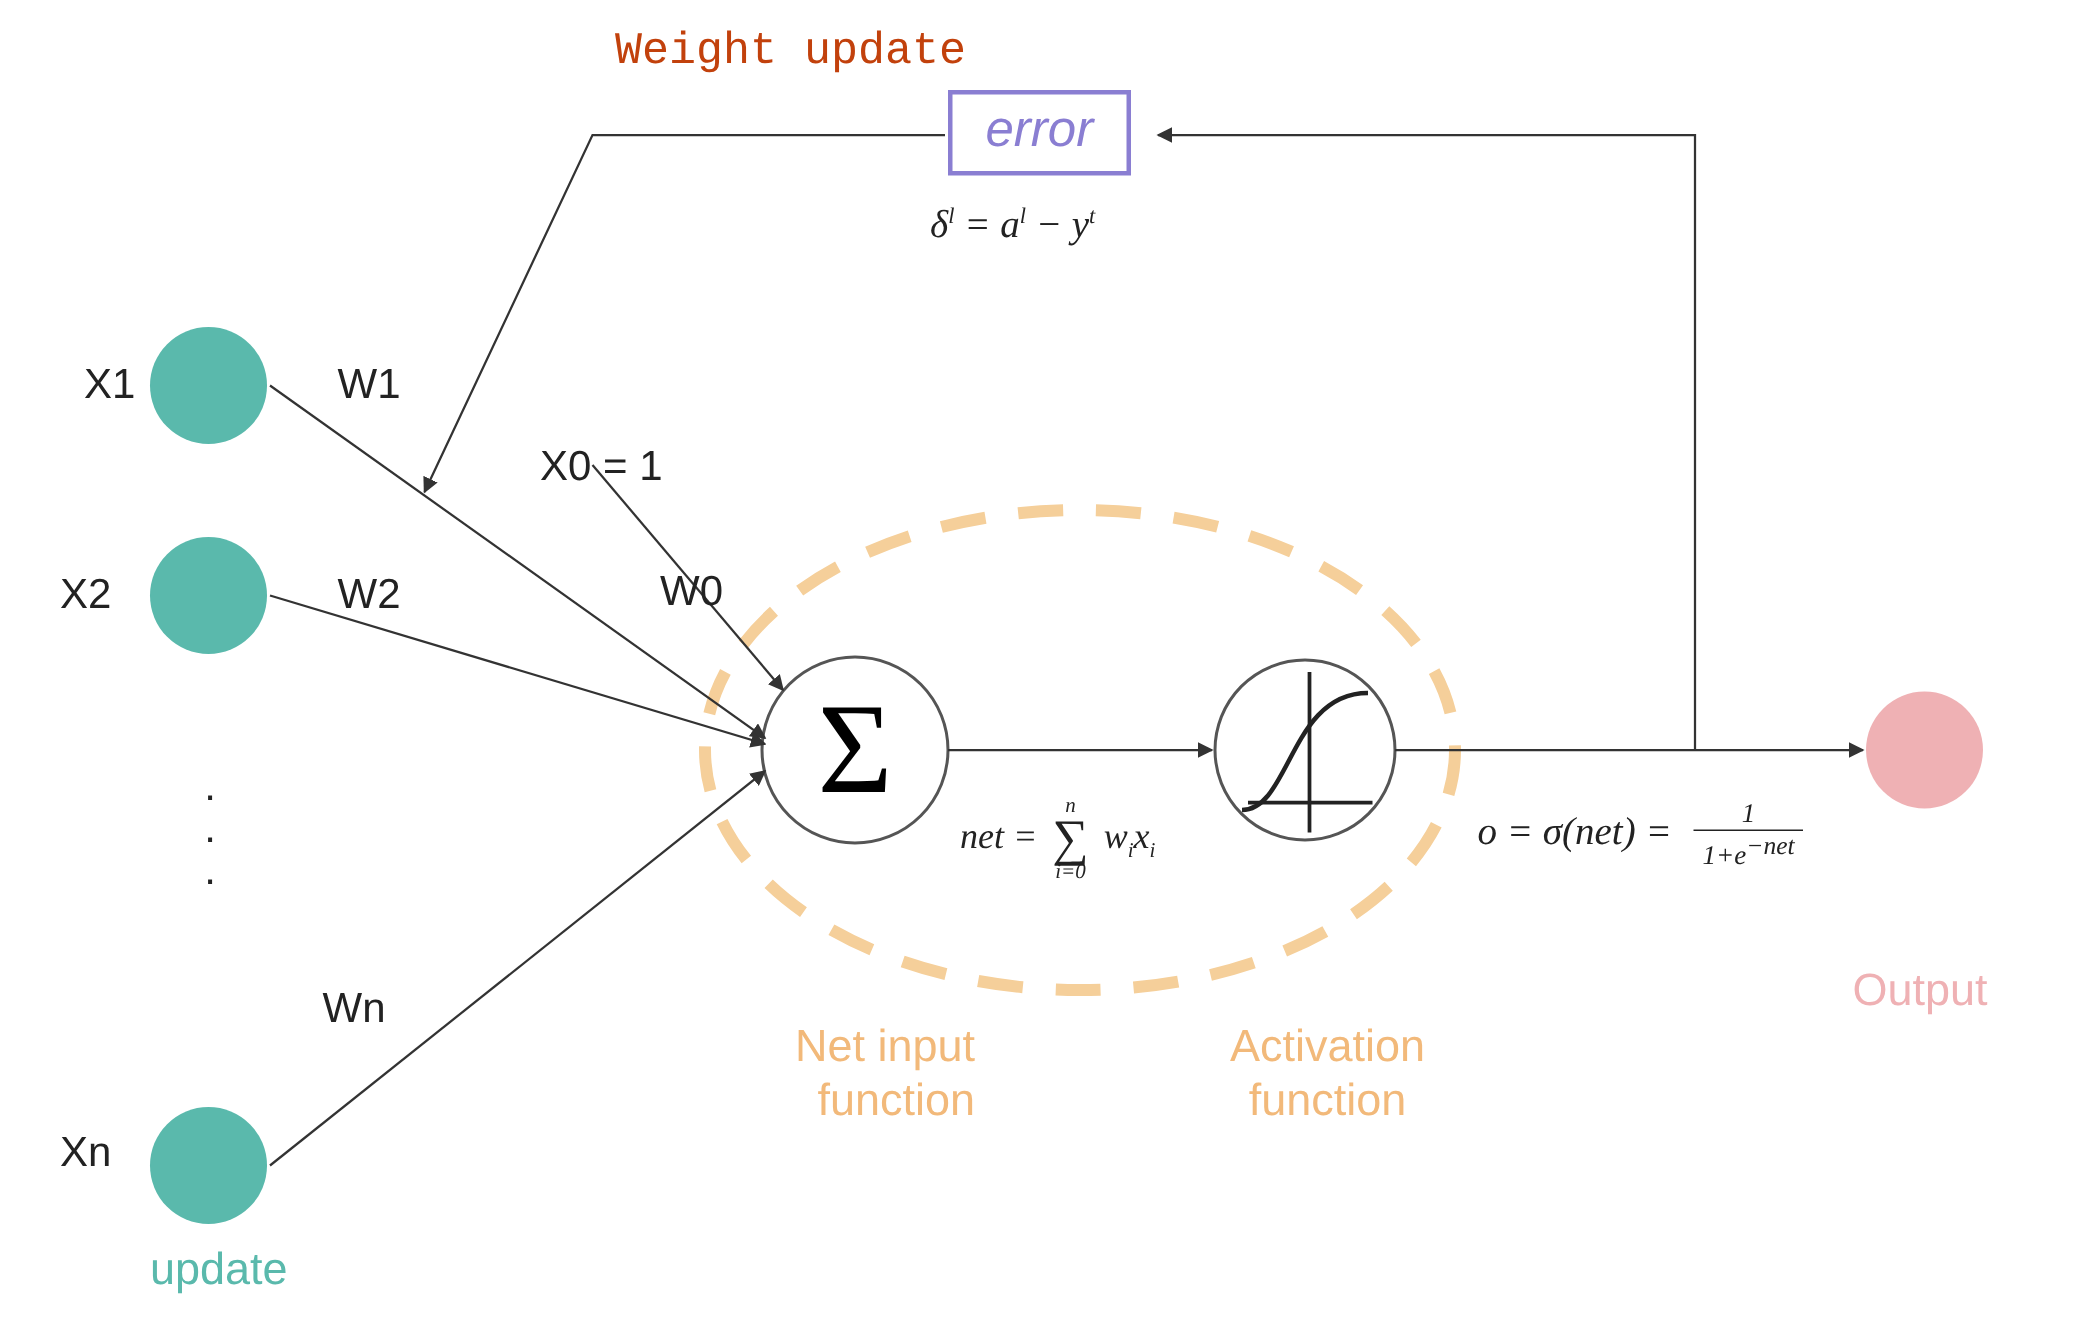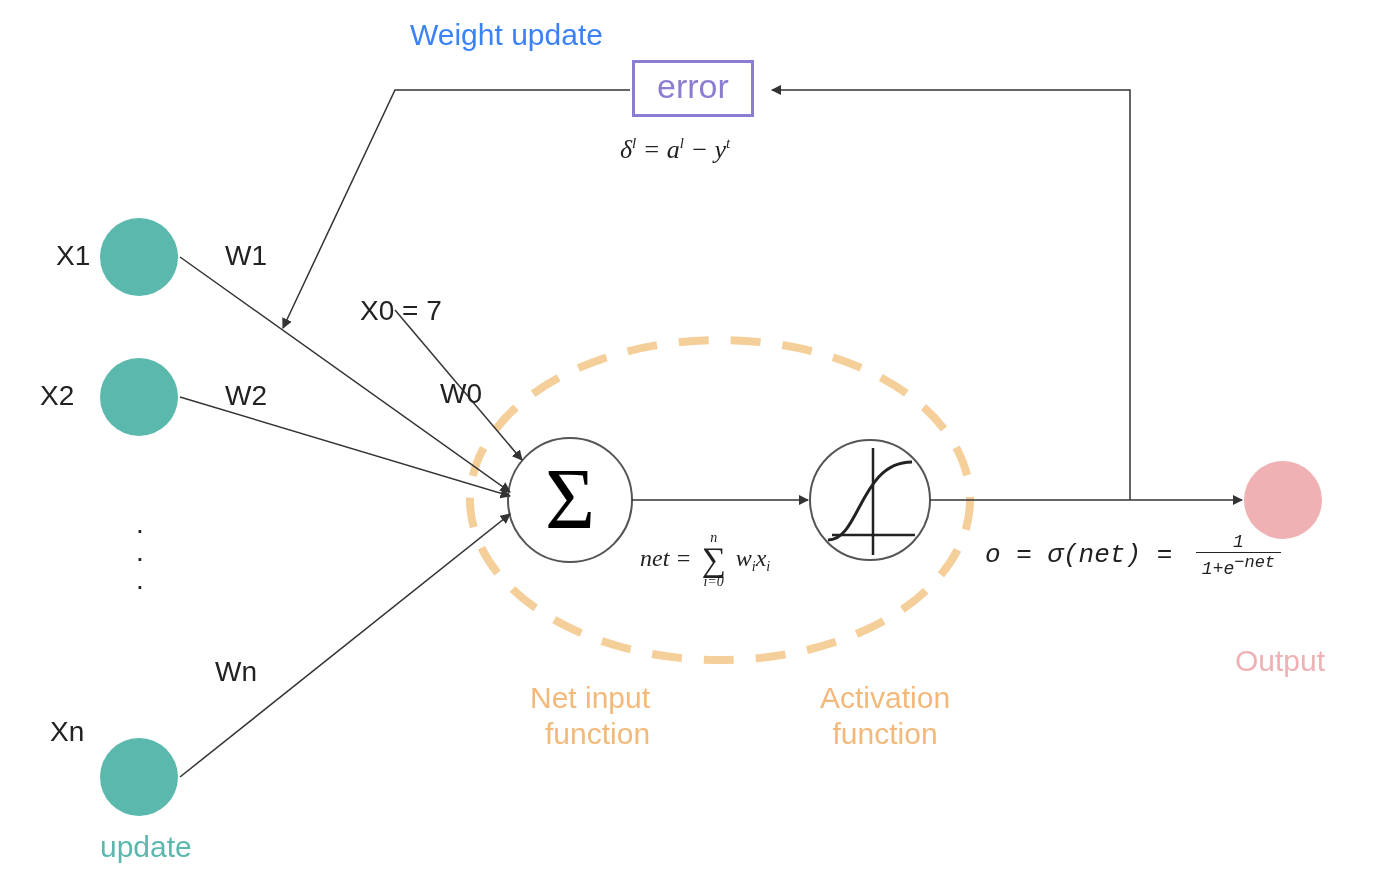--- a/index.html
+++ b/index.html
@@ -34,36 +34,37 @@
     position: absolute;
     font-size: 28px;
     color: #222;
     white-space: nowrap;
   }
   .big-label {
     font-size: 30px;
   }
   .teal-text { color: #5ab9ac; }
   .orange-text { color: #f2b97a; }
-  .purple-text { color: #3b82f6; }
+  .purple-text { color: #c2410c; font-family: Liberation Mono, monospace; }
   .pink-text { color: #efb1b4; }
   .dots {
     position: absolute;
     font-size: 28px;
     letter-spacing: 0;
     color: #222;
     line-height: 28px;
     text-align: center;
   }
   .error-box {
     position: absolute;
     border: 3px solid #8a7ed2;
     padding: 4px 22px 8px 22px;
     color: #8a7ed2;
     font-size: 34px;
+    font-style: italic;
   }
   svg.overlay {
     position: absolute;
     left: 0;
     top: 0;
     width: 1400px;
     height: 886px;
     pointer-events: none;
   }
 </style>
@@ -108,31 +109,31 @@
   </svg>
 
   <div class="circle input-circle" style="left:100px; top:218px;"></div>
   <div class="circle input-circle" style="left:100px; top:358px;"></div>
   <div class="circle input-circle" style="left:100px; top:738px;"></div>
 
   <div class="circle output-circle" style="left:1244px; top:461px;"></div>
 
   <div class="label" style="left:40px; top:240px;margin-left:16px;">X1</div>
   <div class="label" style="left:40px; top:380px;">X2</div>
-  <div class="label" style="left:40px; top:716px;margin-left:10px;">Xn</div>
+  <div class="label" style="left:40px; top:752px;">Xn</div>
 
   <div class="dots" style="left:134px; top:510px; width:12px;">.<br>.<br>.</div>
 
   <div class="label teal-text big-label" style="left:100px; top:830px;">update</div>
 
   <div class="label" style="left:225px; top:240px;">W1</div>
   <div class="label" style="left:225px; top:380px;">W2</div>
   <div class="label" style="left:215px; top:656px;">Wn</div>
   <div class="label" style="left:440px; top:378px;">W0</div>
-  <div class="label" style="left:360px; top:295px;">X0 = 7</div>
+  <div class="label" style="left:360px; top:295px;">X0 = 1</div>
 
   <div class="label purple-text big-label" style="left:410px; top:18px;">Weight update</div>
   <div class="error-box" style="left:632px; top:60px;">
     <span>error</span>
   </div>
 
   <div class="label" style="left:620px; top:135px; font-family:'Times New Roman',serif; font-style:italic; font-size:26px;">
     <span>δ</span><sup style="font-size:15px; font-style:italic;">l</sup>
     <span> = a</span><sup style="font-size:15px; font-style:italic;">l</sup>
     <span> − y</span><sup style="font-size:15px; font-style:italic;">t</sup>
@@ -150,21 +151,21 @@
   <div class="label" style="left:640px; top:530px; font-family:'Times New Roman',serif; font-style:italic; font-size:24px;">
     <span>net  =</span>
     <span style="display:inline-block; vertical-align:middle; text-align:center; font-style:normal; margin:0 4px;">
       <span style="display:block; font-size:14px; font-style:italic;">n</span>
       <span style="display:block; font-size:34px; line-height:28px; font-family:'Times New Roman',serif;">∑</span>
       <span style="display:block; font-size:14px; font-style:italic;">i=0</span>
     </span>
     <span>w</span><sub style="font-size:14px;">i</sub><span>x</span><sub style="font-size:14px;">i</sub>
   </div>
 
-  <div class="label" style="left:985px; top:532px; font-family:Liberation Mono, monospace; font-style:italic; font-size:26px;">
+  <div class="label" style="left:985px; top:532px; font-family:Liberation Serif, serif; font-style:italic; font-size:26px;">
     <span>o  =  σ(net)  =</span>
     <span style="display:inline-block; vertical-align:middle; text-align:center; margin-left:8px;">
       <span style="display:block; border-bottom:1.5px solid #222; font-size:18px; padding:0 6px;">1</span>
       <span style="display:block; font-size:18px; padding:0 6px;">
         <span>1+e</span><sup style="font-size:17px;">−net</sup>
       </span>
     </span>
   </div>
 
   <div class="label pink-text big-label" style="left:1235px; top:620px;margin-top:24px;">Output</div>

